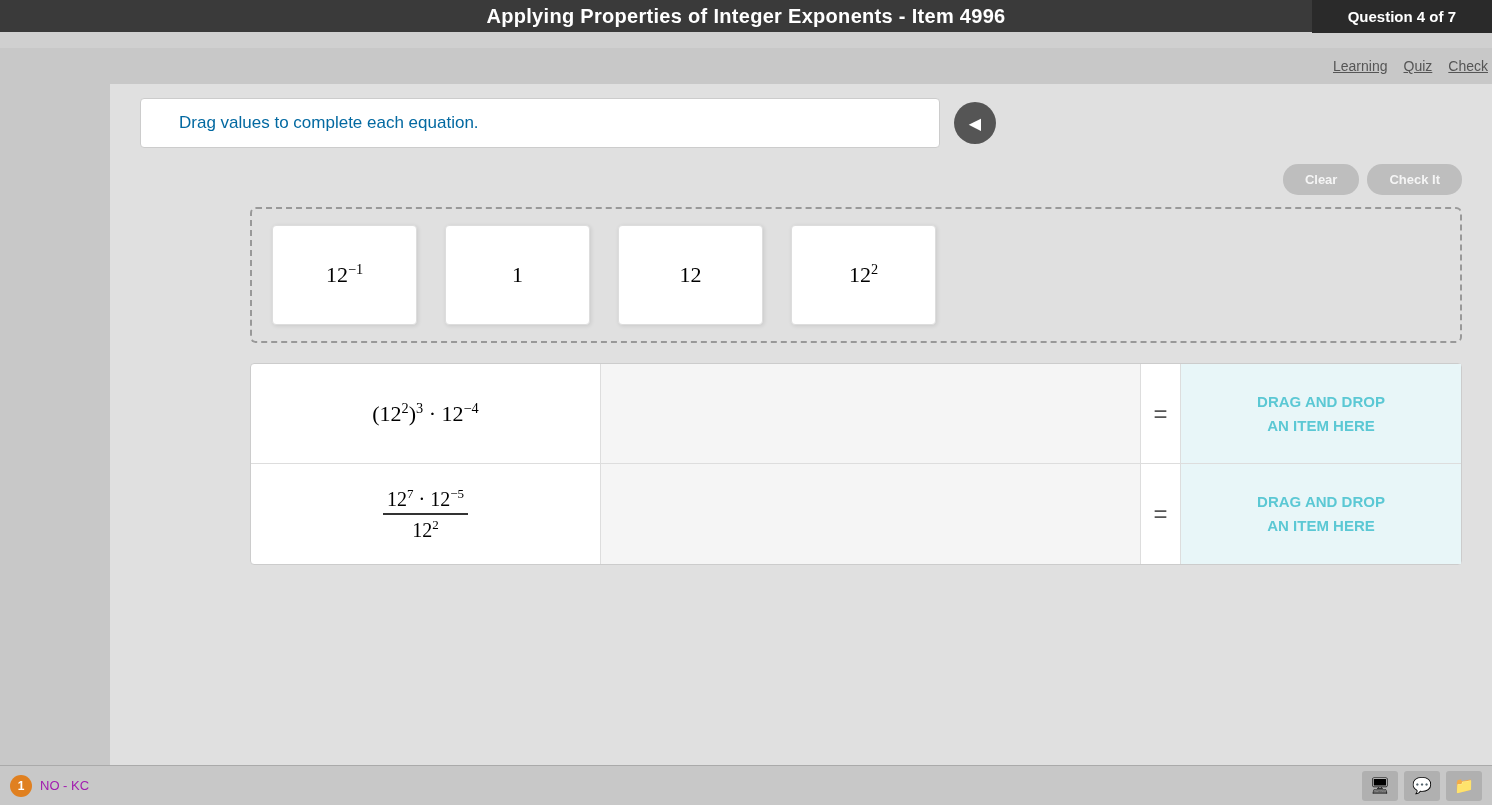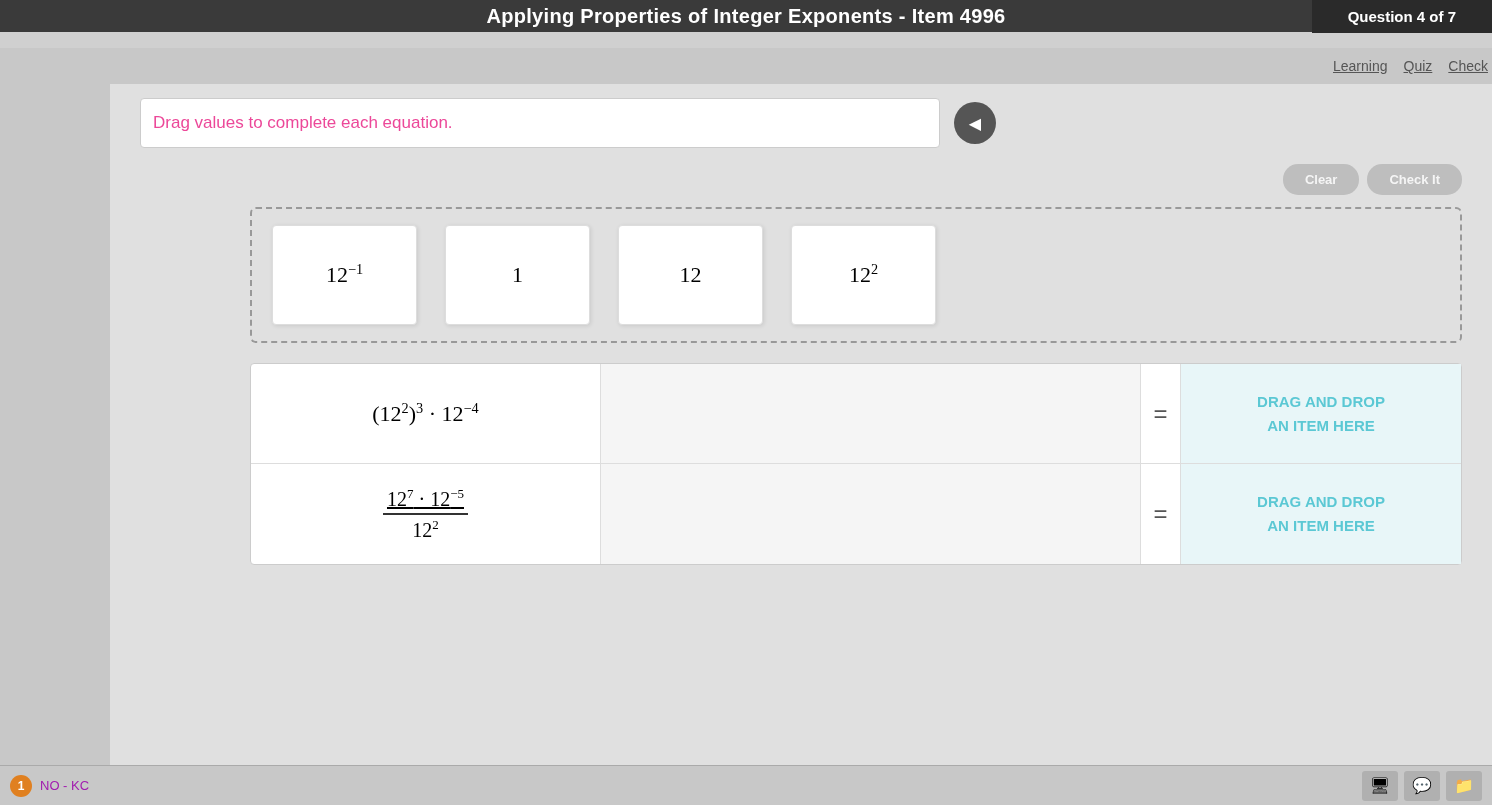--- a/index.html
+++ b/index.html
@@ -25,23 +25,23 @@
       color: white;
       font-size: 20px;
       font-weight: bold;
       letter-spacing: 0.3px;
     }
 
     .instruction-box {
       background: white;
       border: 1px solid #ccc;
       border-radius: 4px;
-      padding: 14px 12px;
+      padding: 14px 38px;
       font-size: 17px;
-      color: #ec4899;
+      color: #0369a1;
       flex: 1;
       max-width: 800px;
     }
 
     .audio-btn {
       width: 42px;
       height: 42px;
       background: #555;
       border-radius: 50%;
       display: flex;
@@ -174,21 +174,20 @@
       display: inline-flex;
       flex-direction: column;
       align-items: center;
       vertical-align: middle;
       margin: 0 2px;
     }
     .fraction .numerator {
       border-bottom: 2px solid #333;
       padding: 0 4px 2px 4px;
       font-size: 20px;
-      text-decoration: underline;
     }
     .fraction .denominator {
       padding: 2px 4px 0 4px;
       font-size: 20px;
     }
 
     
     .taskbar {
       position: absolute;
       bottom: 0;

